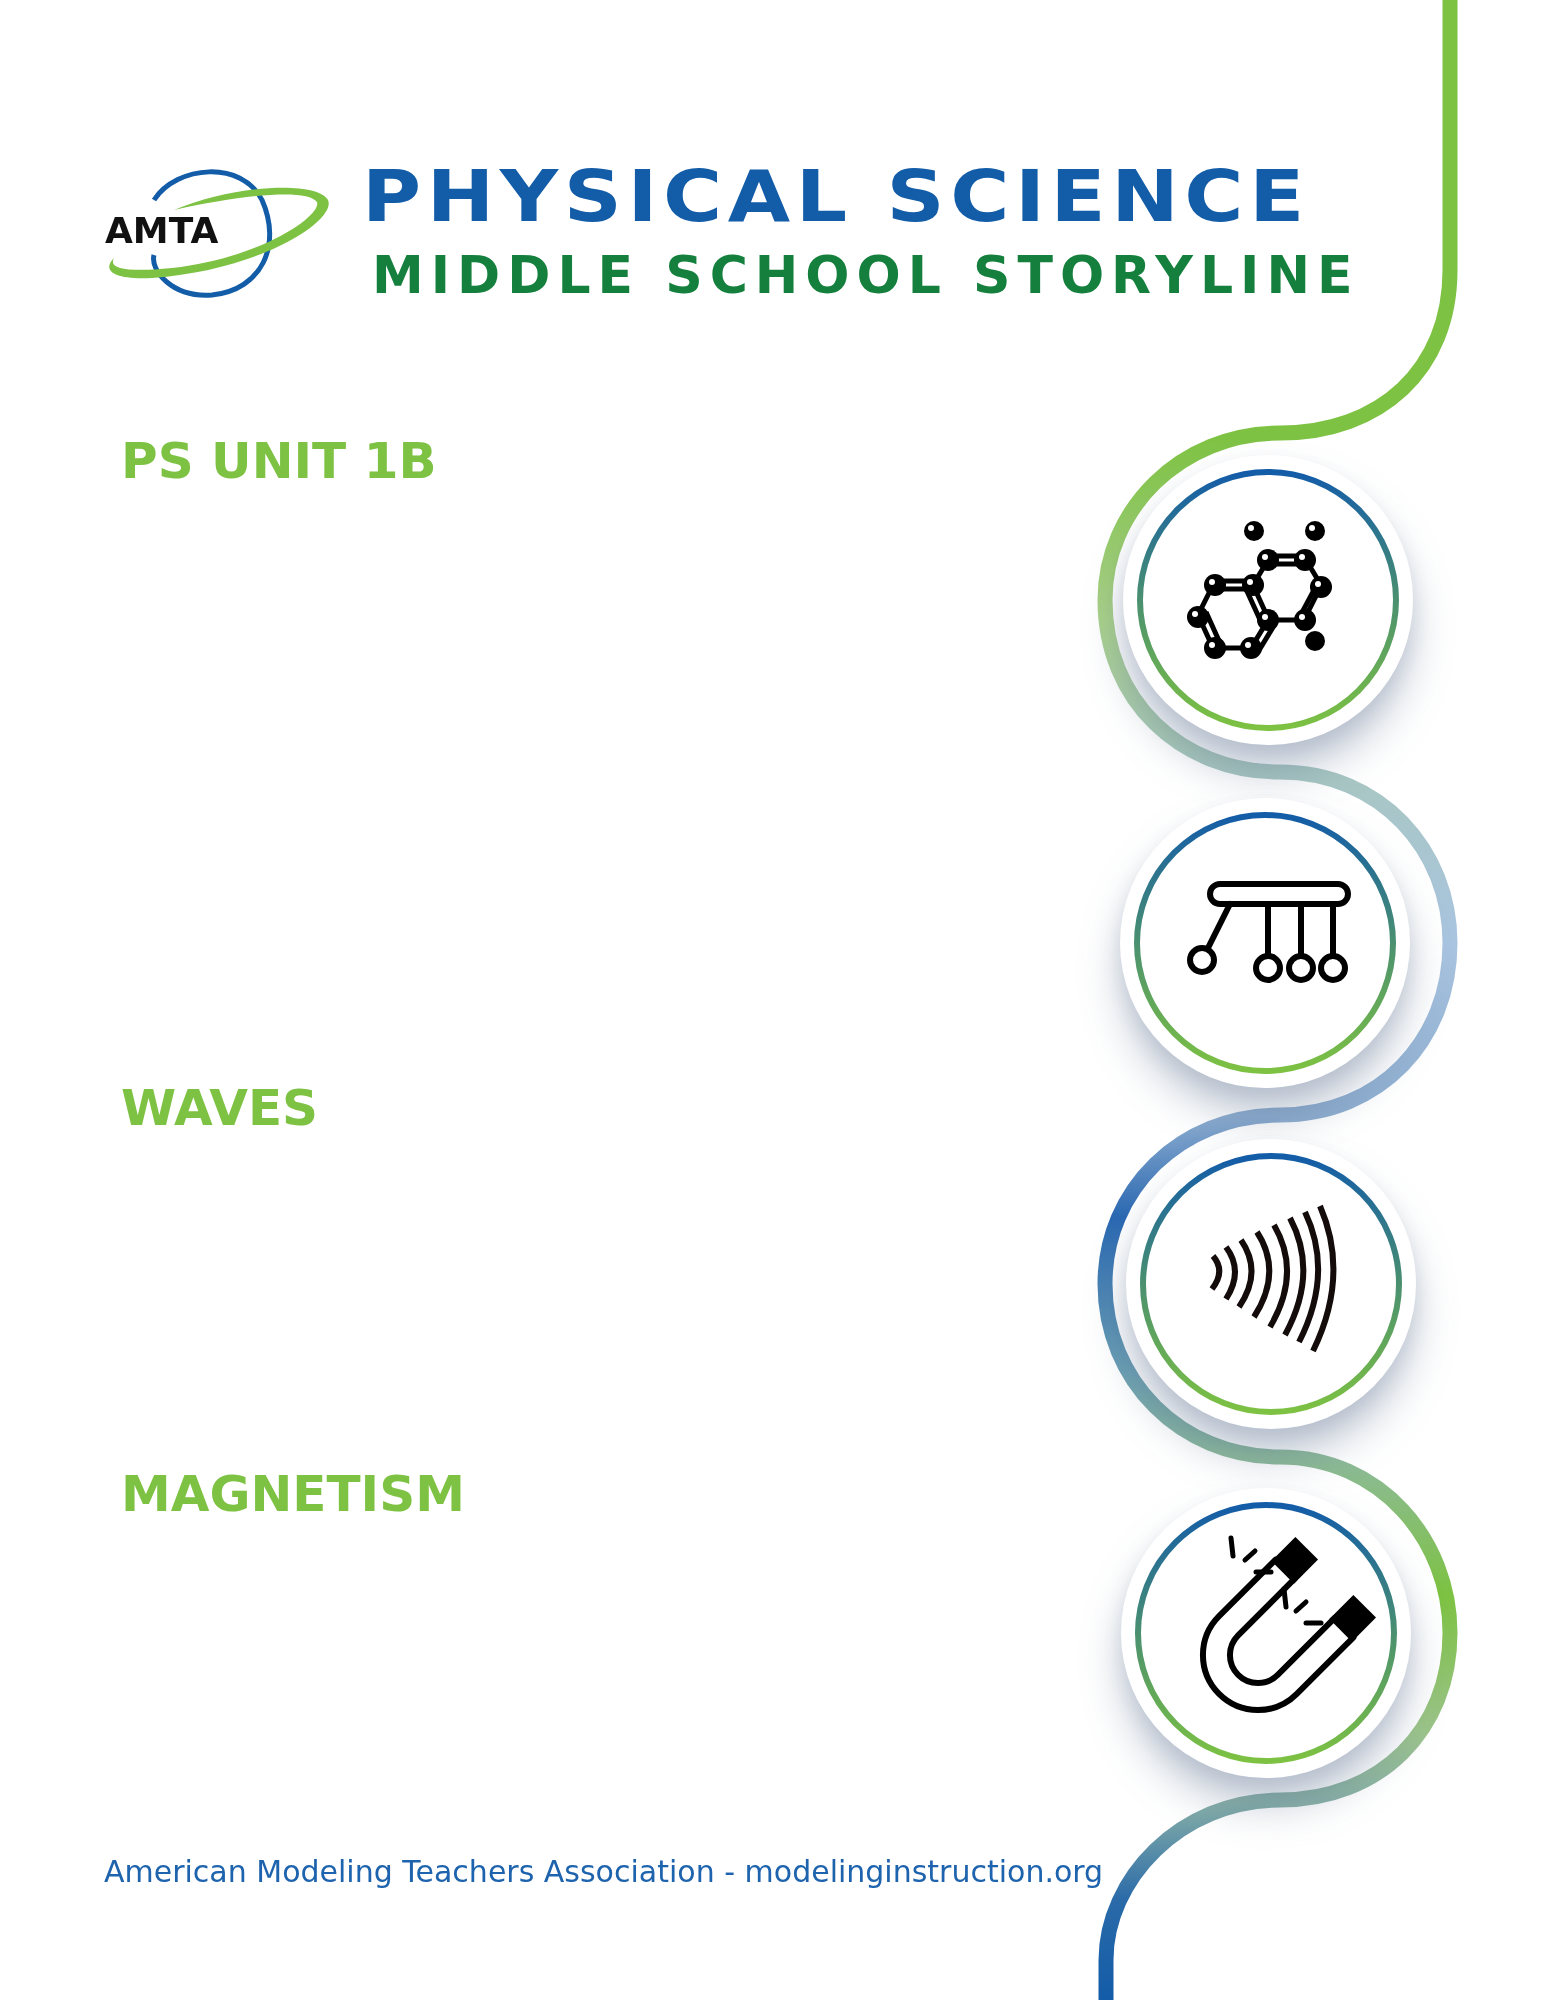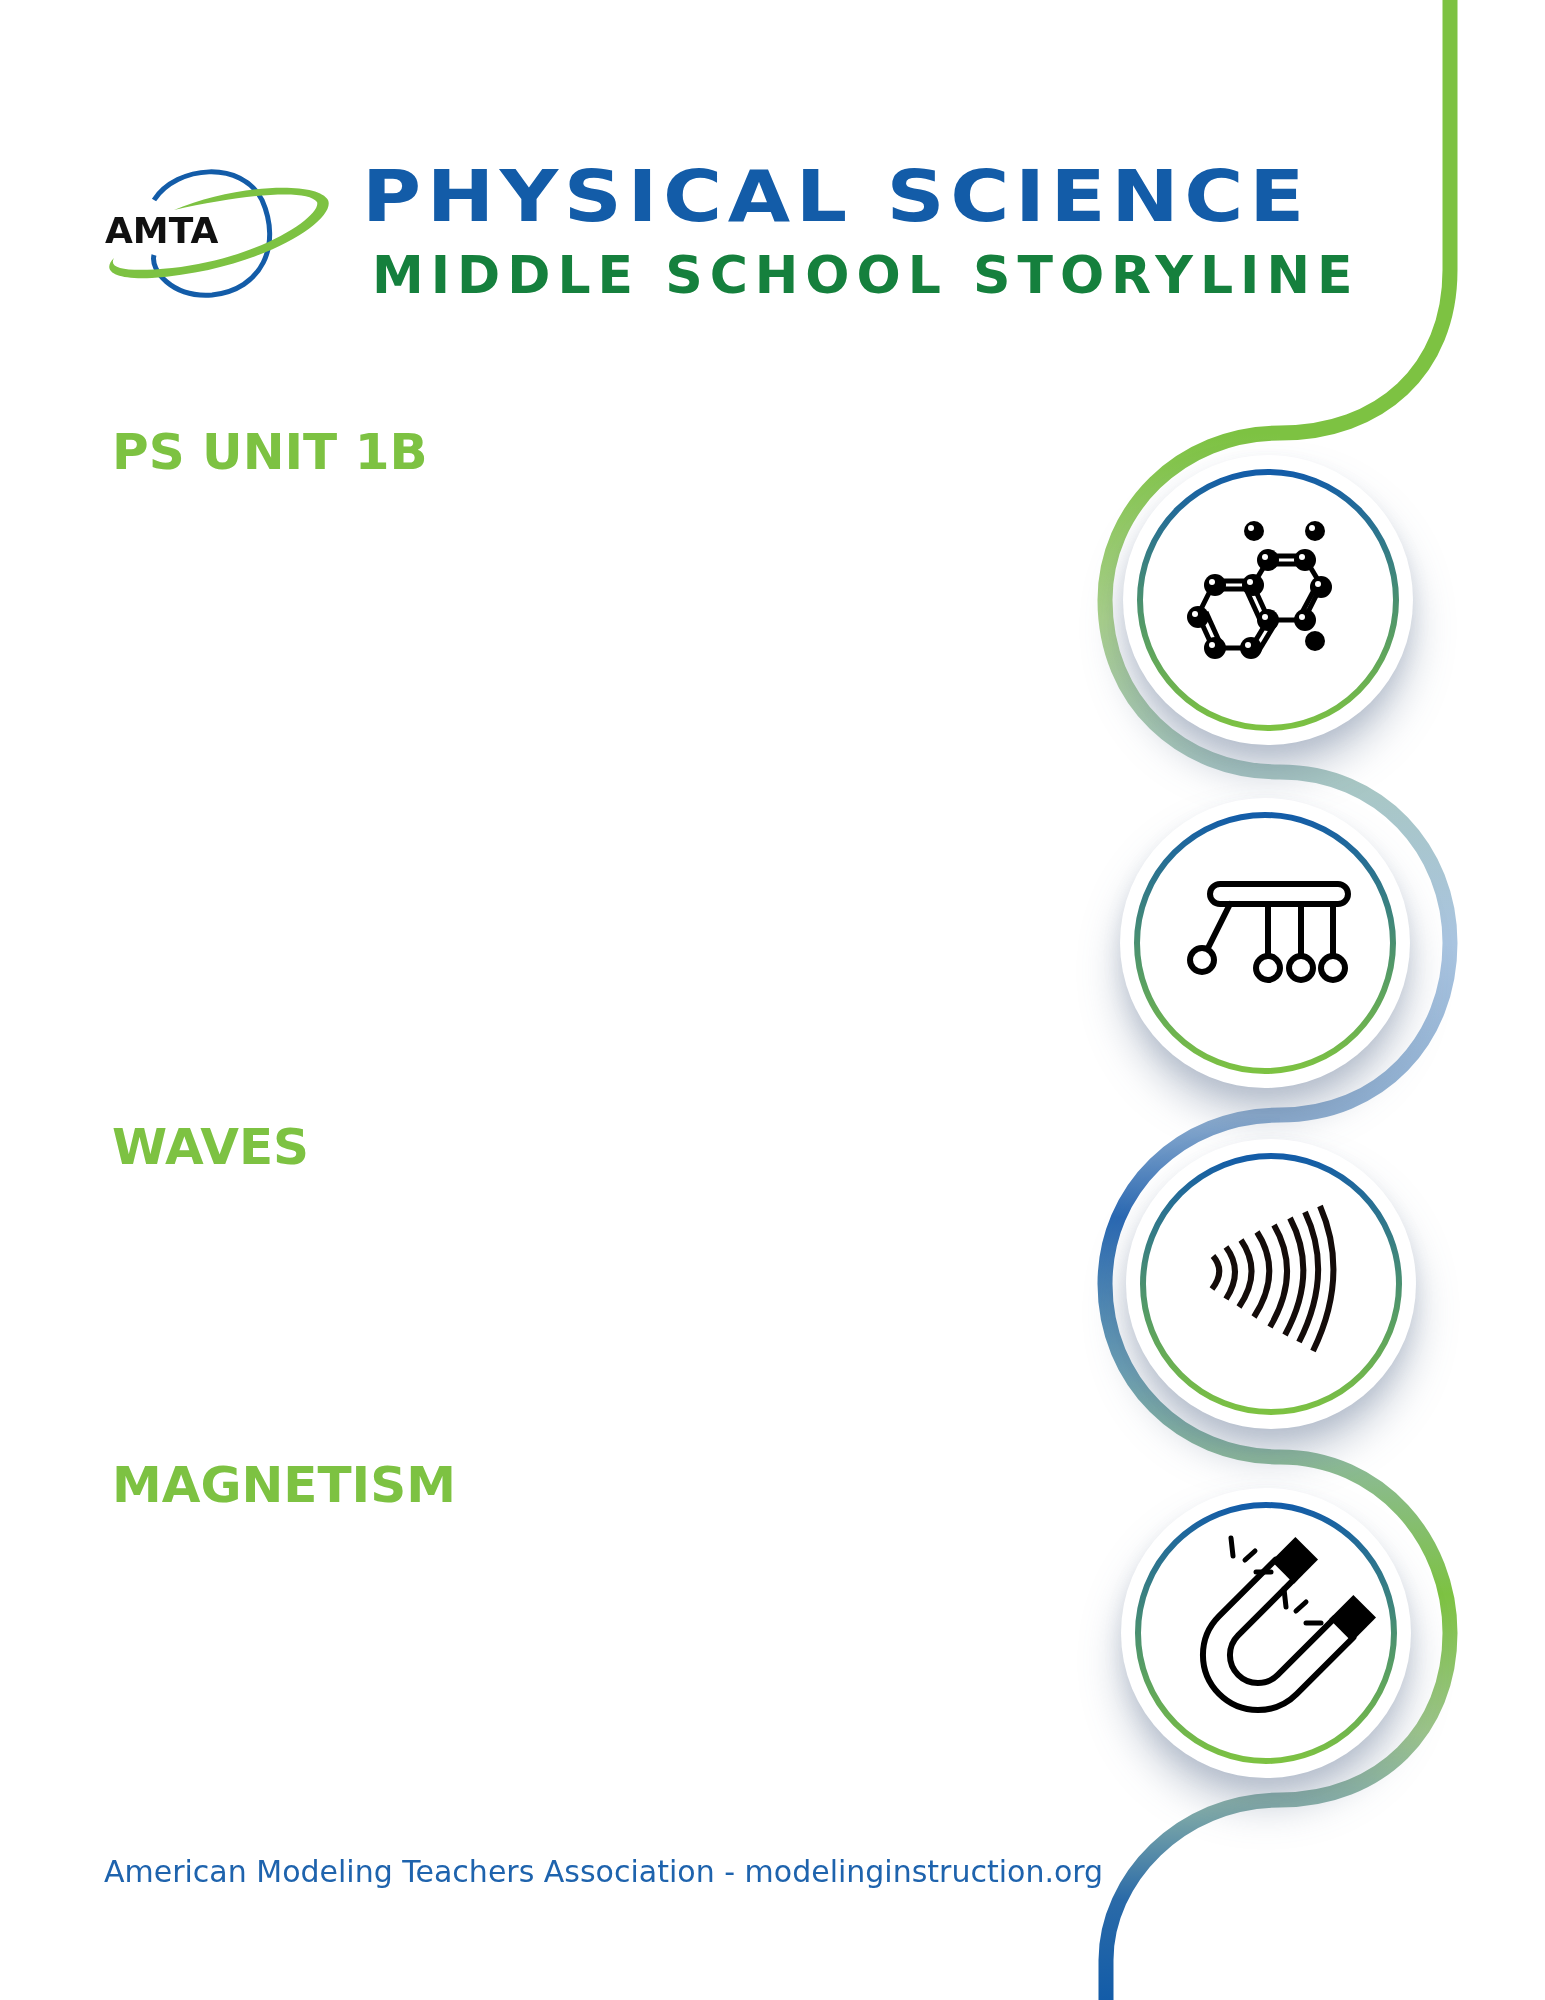--- a/index.html
+++ b/index.html
@@ -2,21 +2,21 @@
 <html><head>
 <meta charset="utf-8">
 <style>
   html,body{margin:0;padding:0;background:#ffffff;}
   body{width:1545px;height:2000px;position:relative;overflow:hidden;font-family:"Liberation Sans","DejaVu Sans",sans-serif;}
   .snake{position:absolute;left:0;top:0;width:1545px;height:2000px;}
   .logo{position:absolute;left:92px;top:160px;width:240px;height:150px;text-decoration:underline;}
   .title-main{position:absolute;left:362px;top:158px;font-family:"DejaVu Sans",sans-serif;font-weight:bold;font-size:72px;line-height:76px;letter-spacing:5px;color:#135ca8;white-space:nowrap;transform:scaleX(1.12);transform-origin:left top;}
   .title-sub{position:absolute;left:372px;top:246px;font-family:"DejaVu Sans",sans-serif;font-weight:bold;font-size:52px;line-height:58px;letter-spacing:7px;color:#15803d;white-space:nowrap;}
   .section{position:absolute;left:104px;width:960px;}
-  .section h2{margin:8px;font-family:"DejaVu Sans",sans-serif;font-weight:bold;font-size:50px;line-height:60px;color:#7dc242;letter-spacing:0px;}
+  .section h2{margin:17px;font-family:"DejaVu Sans",sans-serif;font-weight:bold;font-size:50px;line-height:60px;color:#7dc242;letter-spacing:0px;}
   .section p{margin:22px 0 0 0;font-family:"DejaVu Sans",sans-serif;font-size:27px;line-height:43.5px;color:#1a1a1a;}
   .footer{position:absolute;left:104px;top:1856px;font-family:"DejaVu Sans",sans-serif;font-size:30px;line-height:32px;color:#1e63ad;white-space:nowrap;}
   .node{position:absolute;width:290px;height:290px;border-radius:50%;background:#fff;box-shadow:0 28px 40px rgba(90,110,140,0.35), 0 10px 18px rgba(90,110,140,0.15);}
   .node svg{position:absolute;left:0;top:0;width:290px;height:290px;}
 </style>
 </head>
 <body>
 
 <svg class="snake" viewBox="0 0 1545 2000">
   <defs>
@@ -72,21 +72,21 @@
 </div>
 
 <div class="title-main">PHYSICAL SCIENCE</div>
 <div class="title-sub">MIDDLE SCHOOL STORYLINE</div>
 
 <div class="section" style="top:414px;">
   <h2>PS UNIT 1B</h2>
 </div>
 <div class="section" style="top:767px;">
 </div>
-<div class="section" style="top:1109px;">
+<div class="section" style="top:1061px;">
   <h2>WAVES</h2>
 </div>
 <div class="section" style="top:1447px;">
   <h2>MAGNETISM</h2>
 </div>
 
 <div class="node" style="left:1123px;top:455px;">
   <svg viewBox="0 0 290 290">
     <circle cx="145" cy="145" r="128" fill="none" stroke="url(#ring)" stroke-width="6"></circle>
     <g stroke="#000" stroke-width="5" fill="none">

